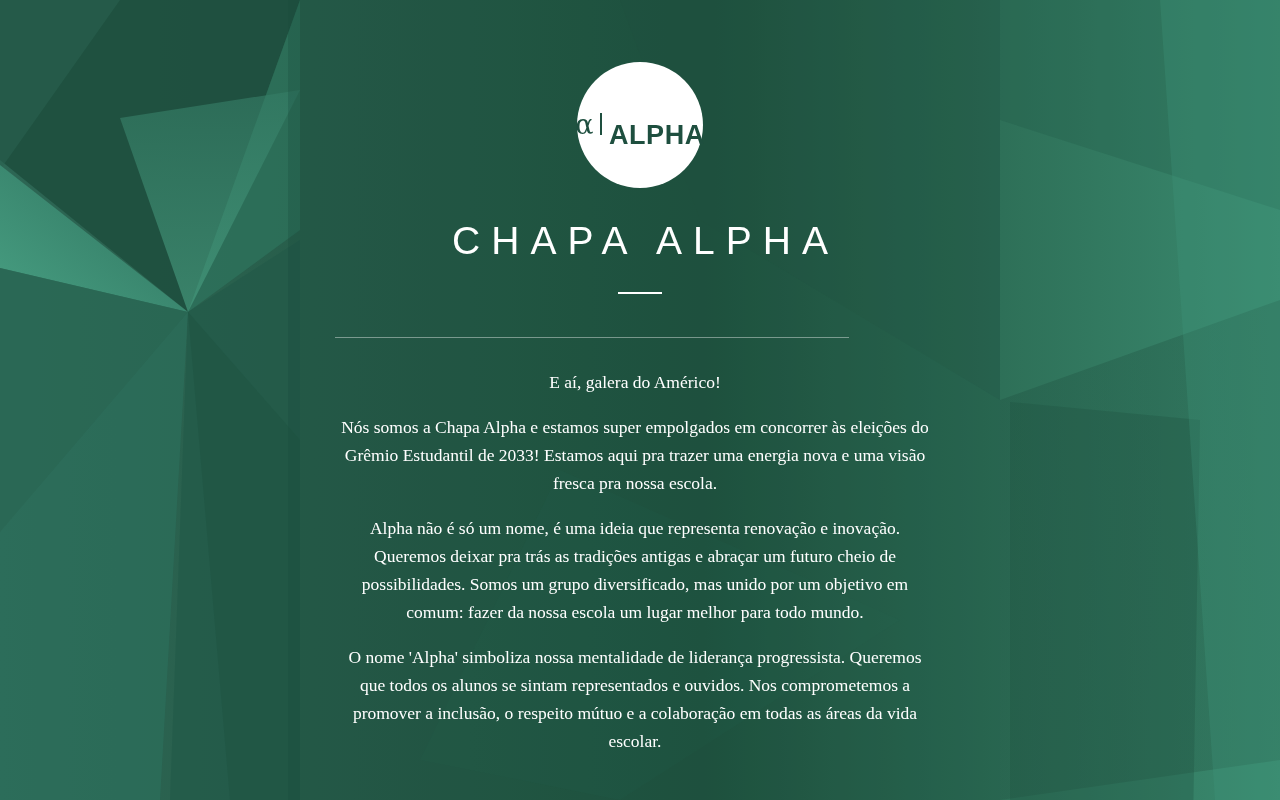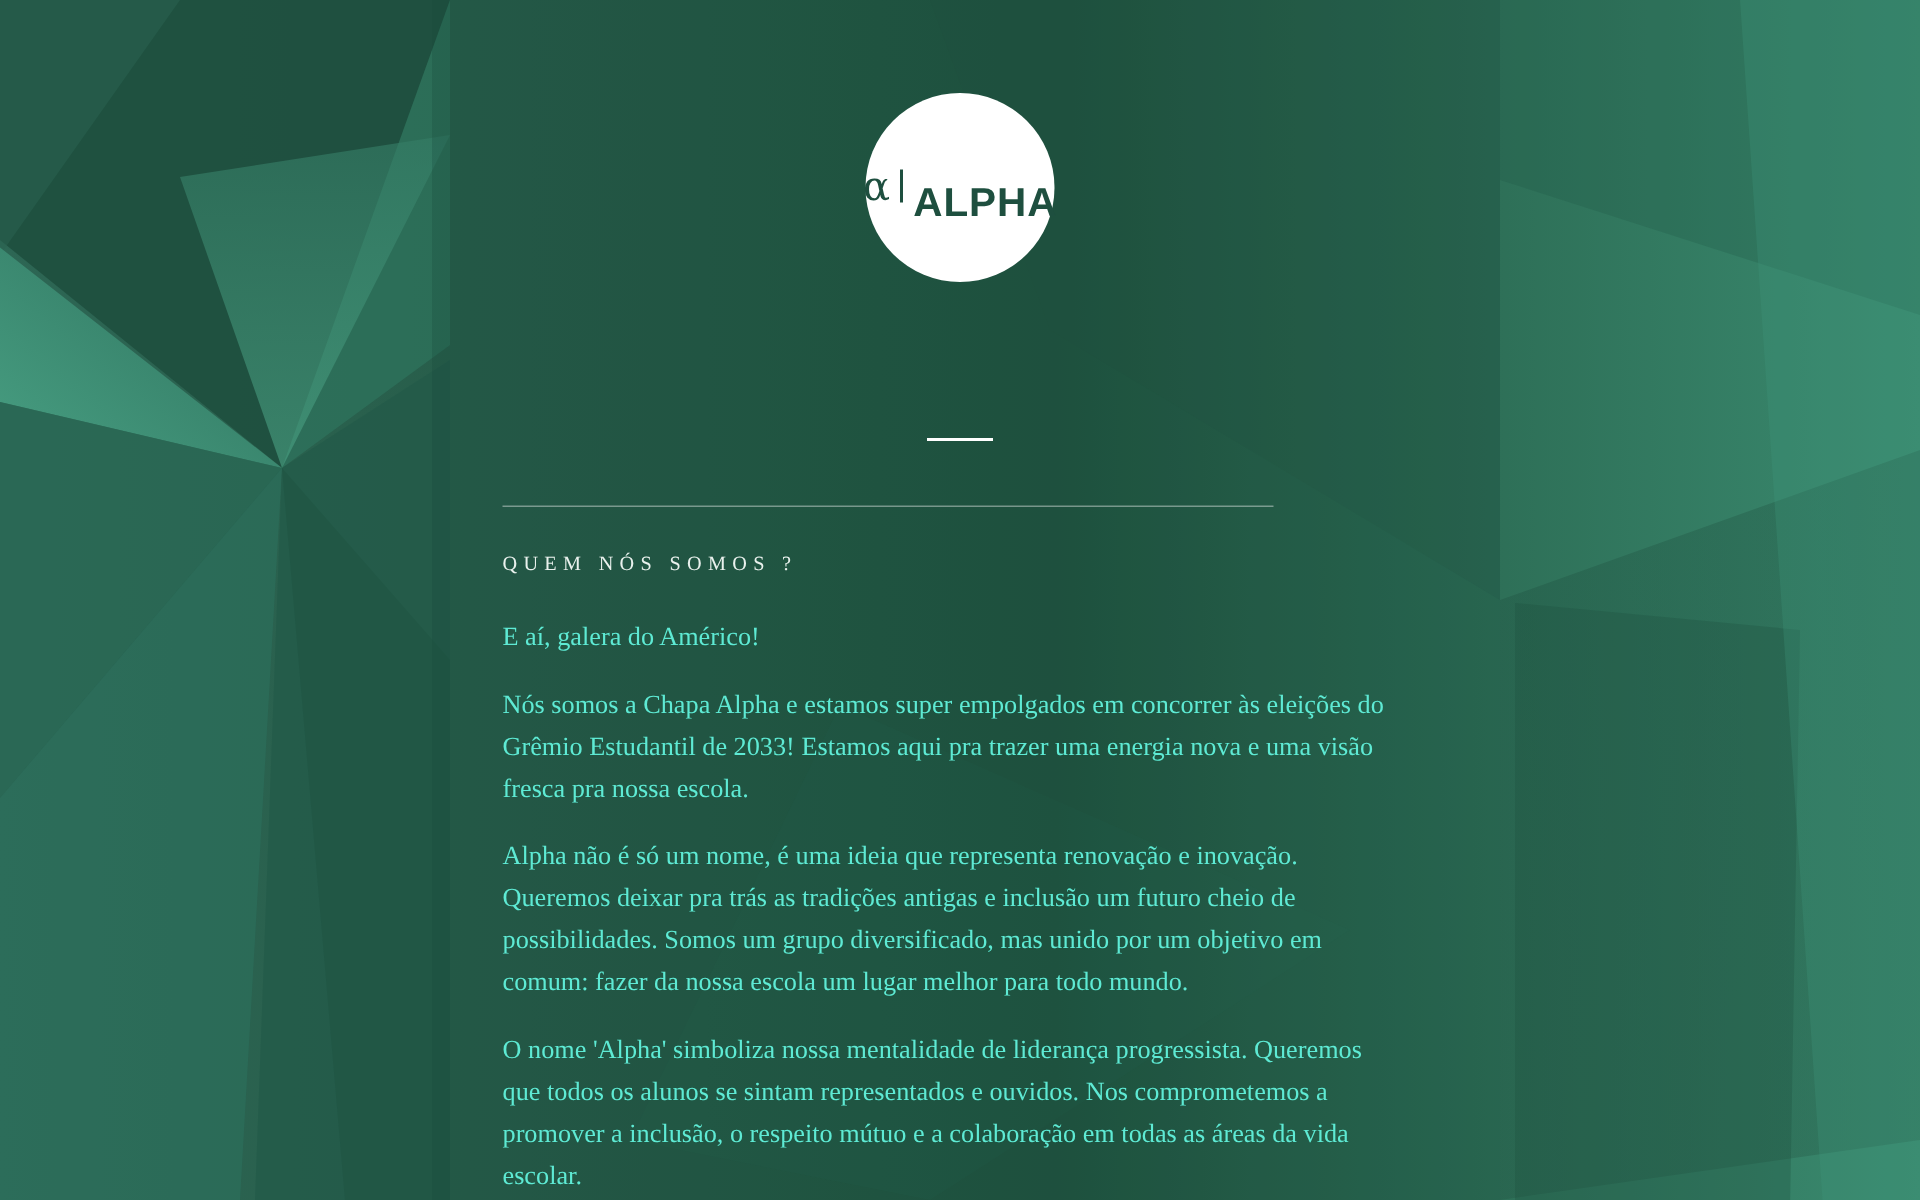--- a/index.html
+++ b/index.html
@@ -117,22 +117,23 @@
     letter-spacing:4.2px;
     color:#e9f1ed;
     margin-bottom:26px;
     white-space:nowrap;
   }
 
   .body-paragraph {
     font-family:"Liberation Serif", serif;
     font-size:17.5px;
     line-height:28px;
-    color:#5eead4;
+    color:#ffffff;
     margin-bottom:17px;
+    text-align:center;
   }
   .body-paragraph:last-child { margin-bottom:13px; }
 </style>
 </head>
 <body>
 
 <div id="page">
 
   <div class="bg-layer">
     <svg class="bg-svg" viewBox="0 0 1280 800" preserveAspectRatio="none">
@@ -185,28 +186,28 @@
   <div class="content">
 
     <div class="logo-badge">
       <div class="logo-inner">
         <span class="logo-alpha-glyph">α</span>
         <span class="logo-pipe"></span>
         <span class="logo-word">ALPHA</span>
       </div>
     </div>
 
+    <h1 class="page-title">CHAPA ALPHA</h1>
 
     <div class="title-rule"></div>
     <div class="section-rule"></div>
 
     <div class="body-block">
-      <div class="section-heading">QUEM NÓS SOMOS ?</div>
 
       <p class="body-paragraph">E aí, galera do Américo!</p>
       <p class="body-paragraph">Nós somos a Chapa Alpha e estamos super empolgados em concorrer às eleições do Grêmio Estudantil de 2033! Estamos aqui pra trazer uma energia nova e uma visão fresca pra nossa escola.</p>
-      <p class="body-paragraph">Alpha não é só um nome, é uma ideia que representa renovação e inovação. Queremos deixar pra trás as tradições antigas e inclusão um futuro cheio de possibilidades. Somos um grupo diversificado, mas unido por um objetivo em comum: fazer da nossa escola um lugar melhor para todo mundo.</p>
+      <p class="body-paragraph">Alpha não é só um nome, é uma ideia que representa renovação e inovação. Queremos deixar pra trás as tradições antigas e abraçar um futuro cheio de possibilidades. Somos um grupo diversificado, mas unido por um objetivo em comum: fazer da nossa escola um lugar melhor para todo mundo.</p>
       <p class="body-paragraph">O nome 'Alpha' simboliza nossa mentalidade de liderança progressista. Queremos que todos os alunos se sintam representados e ouvidos. Nos comprometemos a promover a inclusão, o respeito mútuo e a colaboração em todas as áreas da vida escolar.</p>
 
     </div>
 
   </div>
 </div>
 
 </body></html>

